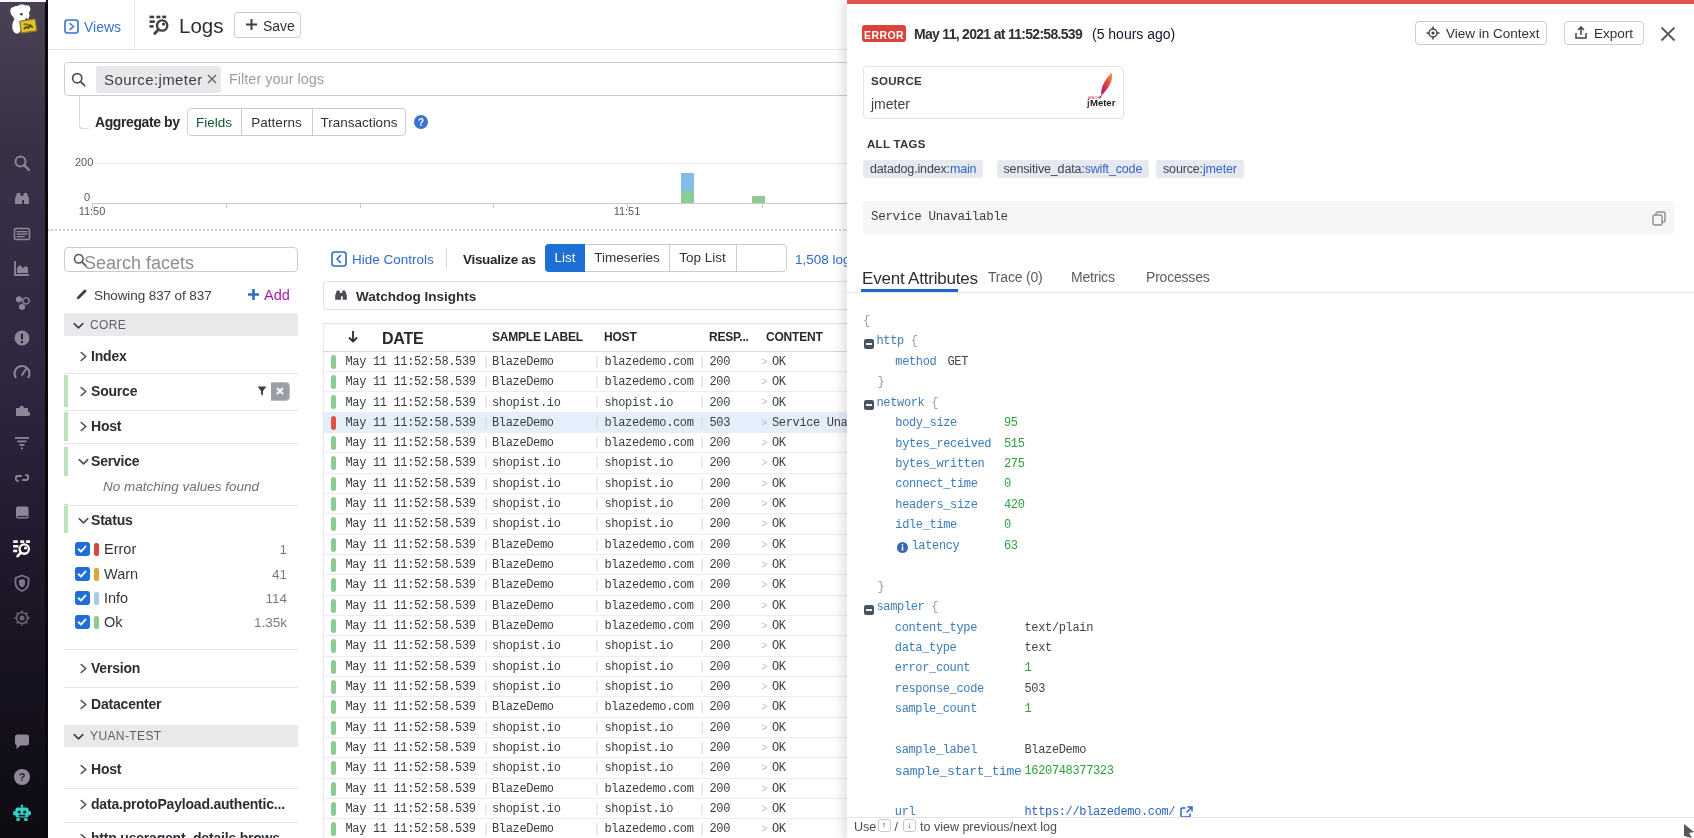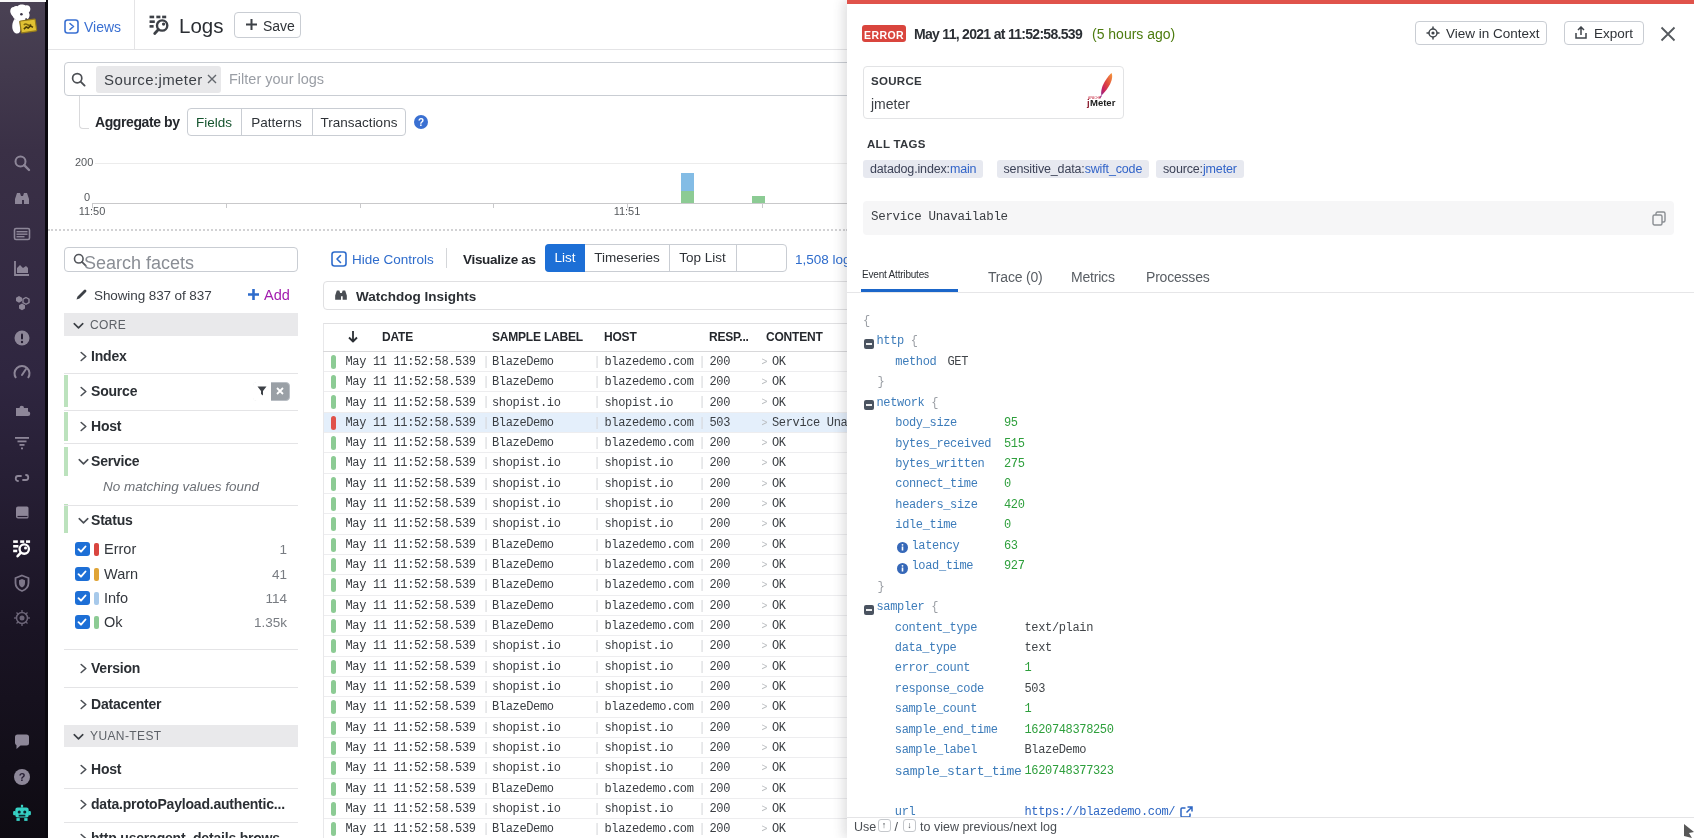--- a/index.html
+++ b/index.html
@@ -314,21 +314,21 @@
 <div class="abs" style="left:795px;top:252px;font-size:13.5px;color:#2e6ccc;">1,508 logs</div>
 <div class="abs" style="left:322.5px;top:281px;width:1370px;height:29px;border:1px solid #e0e0e2;border-radius:4px;box-sizing:border-box;background:#fff;"></div>
 <svg class="abs" style="left:333px;top:288px;" width="16" height="15" viewBox="0 0 18 18">
       <path d="M2 9 L4 3 h3 l1 3 h2 l1-3 h3 l2 6 v5 h-5 v-4 h-2 v4 H2 Z" fill="#4a4e54"></path>
     </svg>
 <div class="abs b" style="left:356px;top:288.5px;font-size:13.5px;color:#2b2f34;">Watchdog Insights</div>
 <div class="abs" style="left:322.5px;top:322.5px;width:1371.5px;height:515.5px;border-top:1px solid #e0e0e2;border-left:1px solid #e8e8ea;background:#fff;"></div>
 <svg class="abs" style="left:347px;top:330px;" width="12" height="13" viewBox="0 0 12 13">
       <path d="M6 1 V11 M2 7.5 L6 11.5 L10 7.5" fill="none" stroke="#2b2f34" stroke-width="1.8" stroke-linejoin="round"></path>
     </svg>
-<div class="abs b" style="left:366px;top:330px;font-size:12px;letter-spacing:-0.2px;color:#25282d;padding-left:16px;">DATE</div>
+<div class="abs b" style="left:366px;top:330px;font-size:16px;letter-spacing:-0.2px;color:#25282d;padding-left:16px;">DATE</div>
 <div class="abs b" style="left:492px;top:330px;font-size:12px;letter-spacing:-0.2px;color:#25282d;">SAMPLE LABEL</div>
 <div class="abs b" style="left:604px;top:330px;font-size:12px;letter-spacing:-0.2px;color:#25282d;">HOST</div>
 <div class="abs b" style="left:709px;top:330px;font-size:12px;letter-spacing:-0.2px;color:#25282d;">RESP...</div>
 <div class="abs b" style="left:766px;top:330px;font-size:12px;letter-spacing:-0.2px;color:#25282d;">CONTENT</div>
 <div class="abs" style="left:322.5px;top:351.2px;width:1371px;height:1px;background:#d8d8da;"></div>
 <div class="abs" style="left:323.5px;top:351.7px;width:1370px;height:20.33px;border-bottom:1px solid #ededef;box-sizing:border-box;">
       <div class="abs" style="left:7.5px;top:3px;width:5px;height:14px;background:#8ccb94;border-radius:2.5px;"></div>
       <div class="abs mono" style="font-size:12px;letter-spacing:-0.35px;color:#3a3e43;top:3.2px;left:22px;">May 11 11:52:58.539</div>
       <div class="abs" style="left:161px;top:2px;color:#d4d6d9;font-size:12px;">|</div>
       <div class="abs mono" style="font-size:12px;letter-spacing:-0.35px;color:#3a3e43;top:3.2px;left:168.5px;">BlazeDemo</div>
@@ -613,21 +613,21 @@
       <div class="abs" style="left:377px;top:2px;color:#d4d6d9;font-size:12px;">|</div>
       <div class="abs mono" style="font-size:12px;letter-spacing:-0.35px;color:#3a3e43;top:3.2px;left:386px;">200</div>
       <div class="abs" style="left:438px;top:4px;color:#b9bcbf;font-size:10px;">&gt;</div>
       <div class="abs mono" style="font-size:12px;letter-spacing:-0.35px;color:#3a3e43;top:3.2px;left:448.5px;">OK</div>
     </div>
 <div class="abs" style="left:847px;top:0;width:847px;height:838px;background:#fff;box-shadow:-4px 0 10px rgba(60,60,70,0.16);"></div>
 <div class="abs" style="left:847px;top:0;width:847px;height:4px;background:#e0534b;"></div>
 <div class="abs" style="left:862px;top:25px;width:44px;height:17px;background:#d9453d;border-radius:3px;"></div>
 <div class="abs b" style="left:862px;top:29px;width:44px;font-size:10.5px;color:#fff;text-align:center;letter-spacing:0.4px;">ERROR</div>
 <div class="abs b" style="left:914px;top:25.5px;font-size:14px;letter-spacing:-0.7px;color:#2b2f34;">May 11, 2021 at 11:52:58.539</div>
-<div class="abs" style="left:1092px;top:26px;font-size:14px;color:#4d7c0f;">(5 hours ago)</div>
+<div class="abs" style="left:1092px;top:26px;font-size:14px;color:#0f172a;">(5 hours ago)</div>
 <div class="abs" style="left:1415px;top:21px;width:132px;height:24px;border:1px solid #c9cdd3;border-radius:4px;box-sizing:border-box;"></div>
 <svg class="abs" style="left:1426px;top:26px;" width="14" height="14" viewBox="0 0 14 14">
       <circle cx="7" cy="7" r="4" fill="none" stroke="#3f444a" stroke-width="1.5"></circle>
       <circle cx="7" cy="7" r="1.6" fill="#3f444a"></circle>
       <g stroke="#3f444a" stroke-width="1.5">
         <line x1="7" y1="0.5" x2="7" y2="3"></line>
         <line x1="7" y1="11" x2="7" y2="13.5"></line>
         <line x1="0.5" y1="7" x2="3" y2="7"></line>
         <line x1="11" y1="7" x2="13.5" y2="7"></line>
       </g>
@@ -664,21 +664,21 @@
 <div class="abs" style="left:863px;top:159.5px;height:18px;line-height:18px;background:#e7e9f0;border-radius:3px;padding:0 7px;font-size:12.5px;letter-spacing:-0.15px;color:#3c4257;white-space:nowrap;">datadog.index:<span style="color:#3264c8;">main</span></div>
 <div class="abs" style="left:996.5px;top:159.5px;height:18px;line-height:18px;background:#e7e9f0;border-radius:3px;padding:0 7px;font-size:12.5px;letter-spacing:-0.15px;color:#3c4257;white-space:nowrap;">sensitive_data:<span style="color:#3264c8;">swift_code</span></div>
 <div class="abs" style="left:1156px;top:159.5px;height:18px;line-height:18px;background:#e7e9f0;border-radius:3px;padding:0 7px;font-size:12.5px;letter-spacing:-0.15px;color:#3c4257;white-space:nowrap;">source:<span style="color:#3264c8;">jmeter</span></div>
 <div class="abs" style="left:863px;top:201px;width:811px;height:34px;background:#f6f6f7;border-radius:4px;"></div>
 <div class="abs mono" style="left:871px;top:210px;font-size:12.5px;letter-spacing:-0.3px;color:#3a3e43;">Service Unavailable</div>
 <svg class="abs" style="left:1652px;top:211px;" width="14" height="15" viewBox="0 0 14 15">
       <rect x="4" y="1" width="9" height="10" rx="1.5" fill="none" stroke="#8a8e93" stroke-width="1.4"></rect>
       <rect x="1" y="4" width="9" height="10" rx="1.5" fill="#f6f6f7" stroke="#8a8e93" stroke-width="1.4"></rect>
     </svg>
 <div class="abs" style="left:847px;top:291.8px;width:847px;height:1px;background:#e6e6e8;"></div>
-<div class="abs" style="left:862px;top:268.5px;font-size:10px;letter-spacing:-0.2px;color:#2b2f34;">Event Attributes</div>
+<div class="abs" style="left:862px;top:268.5px;font-size:17px;letter-spacing:-0.2px;color:#2b2f34;">Event Attributes</div>
 <div class="abs" style="left:861px;top:289.3px;width:97px;height:3px;background:#1b66c9;"></div>
 <div class="abs" style="left:988px;top:268.5px;font-size:14px;letter-spacing:-0.2px;color:#595e64;">Trace (0)</div>
 <div class="abs" style="left:1071px;top:268.5px;font-size:14px;letter-spacing:-0.2px;color:#595e64;">Metrics</div>
 <div class="abs" style="left:1146px;top:268.5px;font-size:14px;letter-spacing:-0.2px;color:#595e64;">Processes</div>
 <div class="abs" style="left:845px;top:313.80px;width:700px;height:20.45px;">
       <span class="abs mono" style="left:18px;top:0;font-size:12px;letter-spacing:-0.35px;color:#9b9fa5;">{</span>
     </div>
 <div class="abs" style="left:845px;top:334.25px;width:700px;height:20.45px;">
       <svg class="abs" style="left:19px;top:4.5px;" width="10" height="10" viewBox="0 0 10 10">
         <rect width="10" height="10" rx="2" fill="#4a5360"></rect>
@@ -728,29 +728,20 @@
     </div>
 <div class="abs" style="left:845px;top:538.75px;width:700px;height:20.45px;">
       <svg class="abs" style="left:51.799999999999955px;top:3.5px;" width="11" height="11" viewBox="0 0 11 11">
         <circle cx="5.5" cy="5.5" r="5.5" fill="#3668b8"></circle>
         <rect x="4.7" y="4.5" width="1.6" height="4" fill="#fff"></rect>
         <circle cx="5.5" cy="2.8" r="0.9" fill="#fff"></circle>
       </svg>
       <span class="abs mono" style="left:66.5px;top:0;font-size:12px;letter-spacing:-0.35px;color:#3d7cba;">latency</span>
       <span class="abs mono" style="left:159px;top:0;font-size:12px;letter-spacing:-0.35px;color:#2e9f3c;">63</span>
     </div>
-<div class="abs" style="left:845px;top:559.20px;width:700px;height:20.45px;">
-      <svg class="abs" style="left:51.799999999999955px;top:3.5px;" width="11" height="11" viewBox="0 0 11 11">
-        <circle cx="5.5" cy="5.5" r="5.5" fill="#3668b8"></circle>
-        <rect x="4.7" y="4.5" width="1.6" height="4" fill="#fff"></rect>
-        <circle cx="5.5" cy="2.8" r="0.9" fill="#fff"></circle>
-      </svg>
-      <span class="abs mono" style="left:66.5px;top:0;font-size:12px;letter-spacing:-0.35px;color:#3d7cba;">load_time</span>
-      <span class="abs mono" style="left:159px;top:0;font-size:12px;letter-spacing:-0.35px;color:#2e9f3c;">927</span>
-    </div>
 <div class="abs" style="left:845px;top:579.65px;width:700px;height:20.45px;">
       <span class="abs mono" style="left:32.60000000000002px;top:0;font-size:12px;letter-spacing:-0.35px;color:#9b9fa5;">}</span>
     </div>
 <div class="abs" style="left:845px;top:600.10px;width:700px;height:20.45px;">
       <svg class="abs" style="left:19px;top:4.5px;" width="10" height="10" viewBox="0 0 10 10">
         <rect width="10" height="10" rx="2" fill="#4a5360"></rect>
         <rect x="2" y="4.1" width="6" height="1.8" fill="#fff"></rect>
       </svg>
       <span class="abs mono" style="left:31.5px;top:0;font-size:12px;letter-spacing:-0.35px;color:#3d7cba;">sampler</span>
       <span class="abs mono" style="left:86.29999999999995px;top:0;font-size:12px;letter-spacing:-0.35px;color:#9b9fa5;">{</span>
@@ -767,24 +758,20 @@
       <span class="abs mono" style="left:49.799999999999955px;top:0;font-size:12px;letter-spacing:-0.35px;color:#3d7cba;">error_count</span>
       <span class="abs mono" style="left:179.5px;top:0;font-size:12px;letter-spacing:-0.35px;color:#2e9f3c;">1</span>
     </div>
 <div class="abs" style="left:845px;top:681.90px;width:700px;height:20.45px;">
       <span class="abs mono" style="left:49.799999999999955px;top:0;font-size:12px;letter-spacing:-0.35px;color:#3d7cba;">response_code</span>
       <span class="abs mono" style="left:179.5px;top:0;font-size:12px;letter-spacing:-0.35px;color:#414549;">503</span>
     </div>
 <div class="abs" style="left:845px;top:702.35px;width:700px;height:20.45px;">
       <span class="abs mono" style="left:49.799999999999955px;top:0;font-size:12px;letter-spacing:-0.35px;color:#3d7cba;">sample_count</span>
       <span class="abs mono" style="left:179.5px;top:0;font-size:12px;letter-spacing:-0.35px;color:#2e9f3c;">1</span>
-    </div>
-<div class="abs" style="left:845px;top:722.80px;width:700px;height:20.45px;">
-      <span class="abs mono" style="left:49.799999999999955px;top:0;font-size:12px;letter-spacing:-0.35px;color:#3d7cba;">sample_end_time</span>
-      <span class="abs mono" style="left:179.5px;top:0;font-size:12px;letter-spacing:-0.35px;color:#2e9f3c;">1620748378250</span>
     </div>
 <div class="abs" style="left:845px;top:743.25px;width:700px;height:20.45px;">
       <span class="abs mono" style="left:49.799999999999955px;top:0;font-size:12px;letter-spacing:-0.35px;color:#3d7cba;">sample_label</span>
       <span class="abs mono" style="left:179.5px;top:0;font-size:12px;letter-spacing:-0.35px;color:#414549;">BlazeDemo</span>
     </div>
 <div class="abs" style="left:845px;top:763.70px;width:700px;height:20.45px;">
       <span class="abs mono" style="left:49.799999999999955px;top:0;font-size:13px;letter-spacing:-0.35px;color:#3d7cba;">sample_start_time</span>
       <span class="abs mono" style="left:179.5px;top:0;font-size:12px;letter-spacing:-0.35px;color:#2e9f3c;">1620748377323</span>
     </div>
 <div class="abs" style="left:845px;top:804.60px;width:700px;height:20.45px;">

